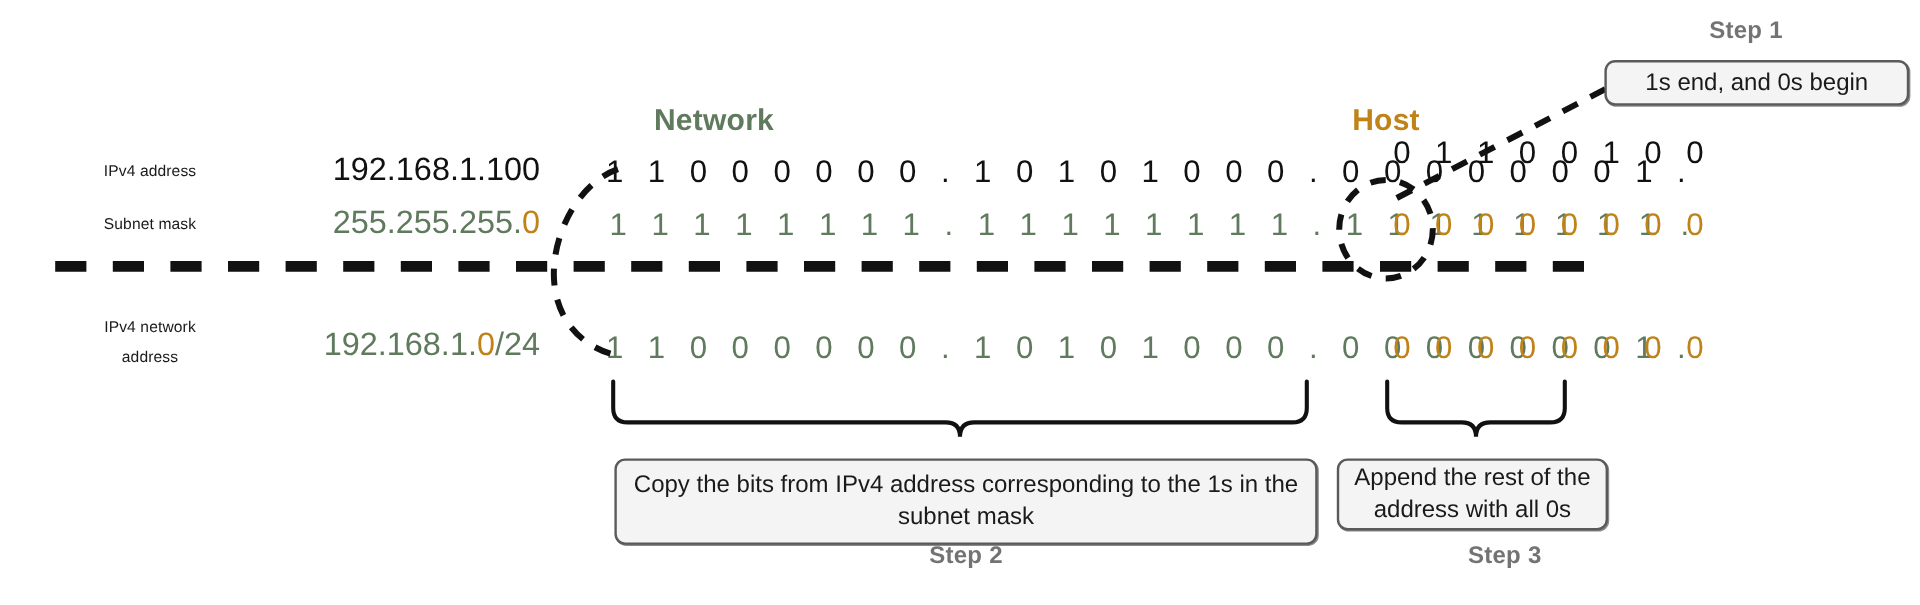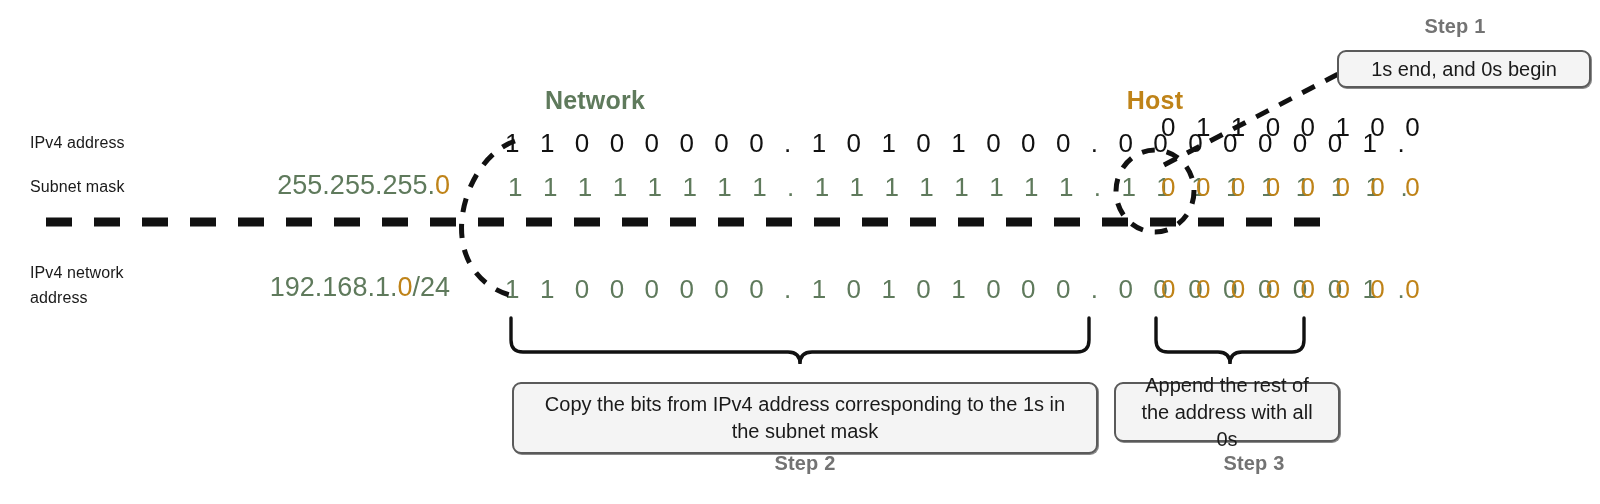--- a/index.html
+++ b/index.html
@@ -15,24 +15,24 @@
     position: relative;
     width: 1600px;
     height: 504px;
     background: #ffffff;
     overflow: hidden;
   }
   .abs { position: absolute; }
 
   
   .row-label {
-    font-size: 16px;
+    font-size: 13px;
     color: #1a1a1a;
     line-height: 25px;
-    text-align: left;
+    text-align: center;
     letter-spacing: 0.1px;
   }
   .decimal {
     font-size: 27px;
     color: #111111;
     letter-spacing: 0px;
     white-space: nowrap;
     text-align: right;
   }
   .binary {
@@ -62,36 +62,39 @@
     background: #f4f4f4;
     border: 2px solid #5a5a5a;
     border-radius: 9px;
     font-size: 20px;
     color: #1a1a1a;
     line-height: 27px;
     text-align: center;
     display: flex;
     align-items: center;
     justify-content: center;
-    padding: 2px 20px;
+    padding: 2px 6px;
     box-shadow: 1px 1px 0 #8a8a8a;
   }
   svg { overflow: visible; }
 </style>
 </head>
 <body>
 
 <div id="canvas">
 
   <div class="abs hdr green" style="left:505px; top:86px; width:180px; text-align:center;">Network</div>
 
   <div class="abs hdr orange" style="left:1095px; top:86px; width:120px; text-align:center;">Host</div>
 
   <div class="abs row-label" style="left:30px; top:130px; width:190px;">IPv4 address</div>
 
+  <div class="abs decimal" style="left:230px; top:126px; width:220px;">
+    <span class="dark">192.168.1.100</span>
+  </div>
 
   <div class="abs binary dark" style="left:505px; top:128px;">1 1 0 0 0 0 0 0 . 1 0 1 0 1 0 0 0 . 0 0 0 0 0 0 0 1 .</div>
 
   <div class="abs binary dark" style="left:1161px; top:112px;">0 1 1 0 0 1 0 0</div>
 
   <div class="abs row-label" style="left:30px; top:174px; width:190px;">Subnet mask</div>
 
   <div class="abs decimal" style="left:230px; top:170px; width:220px;">
     <span class="green">255.255.255.</span><span class="orange">0</span>
   </div>

